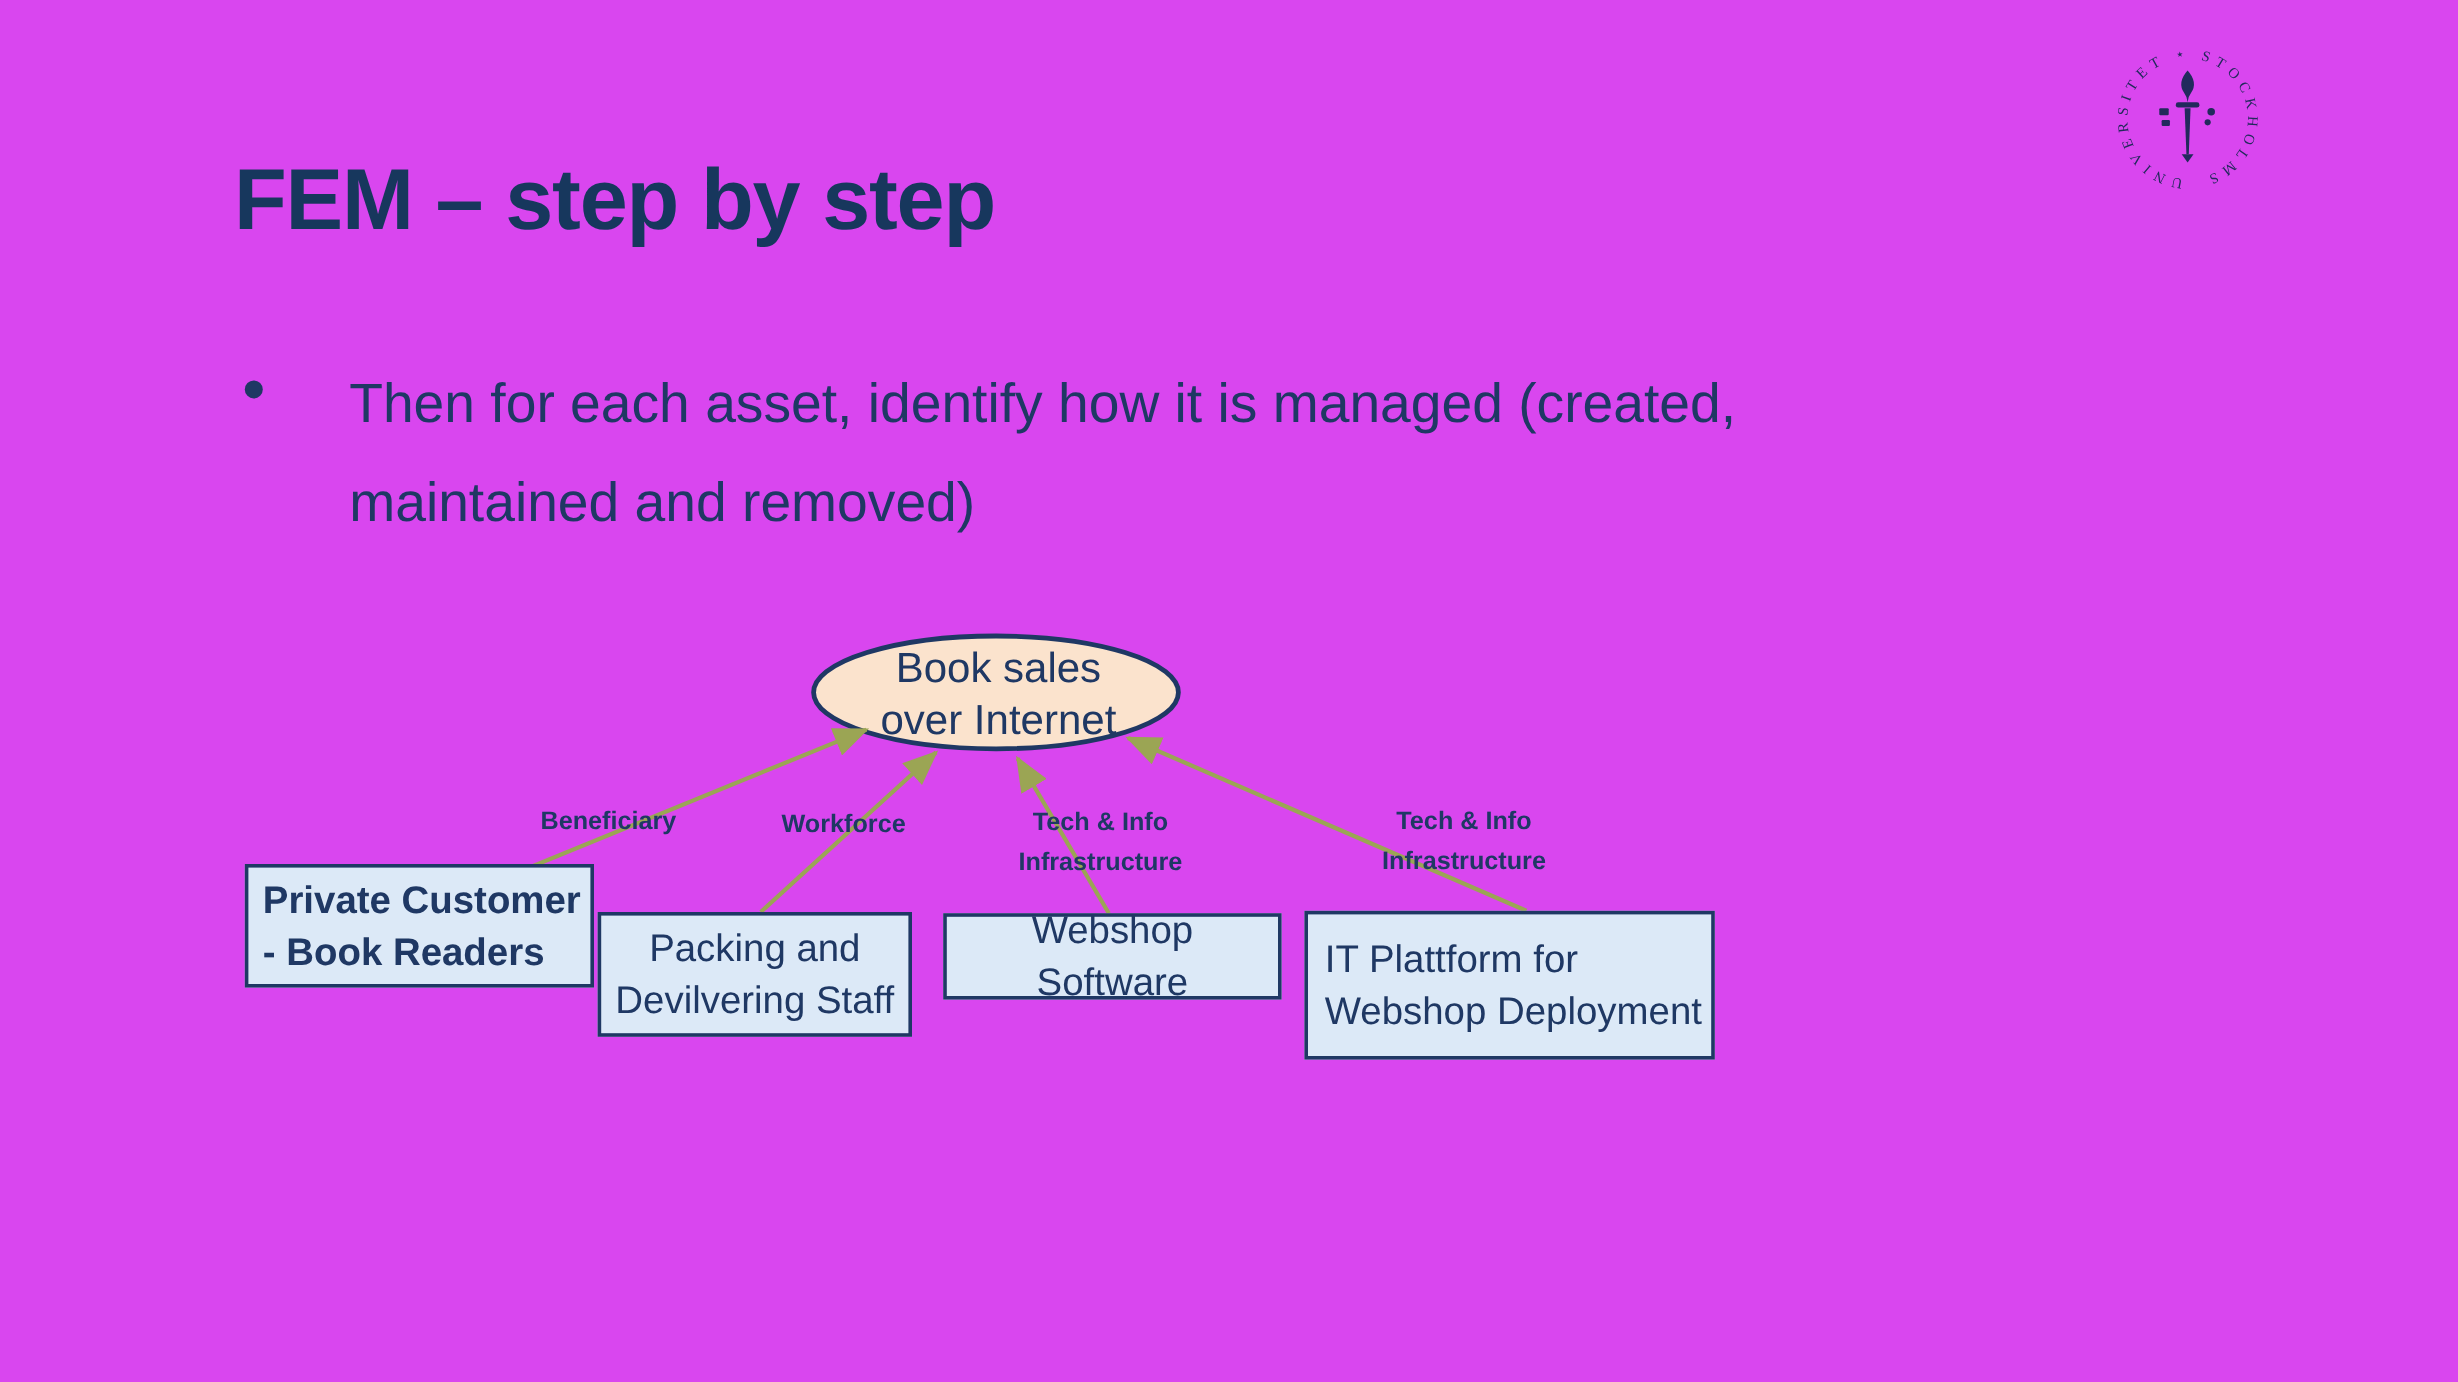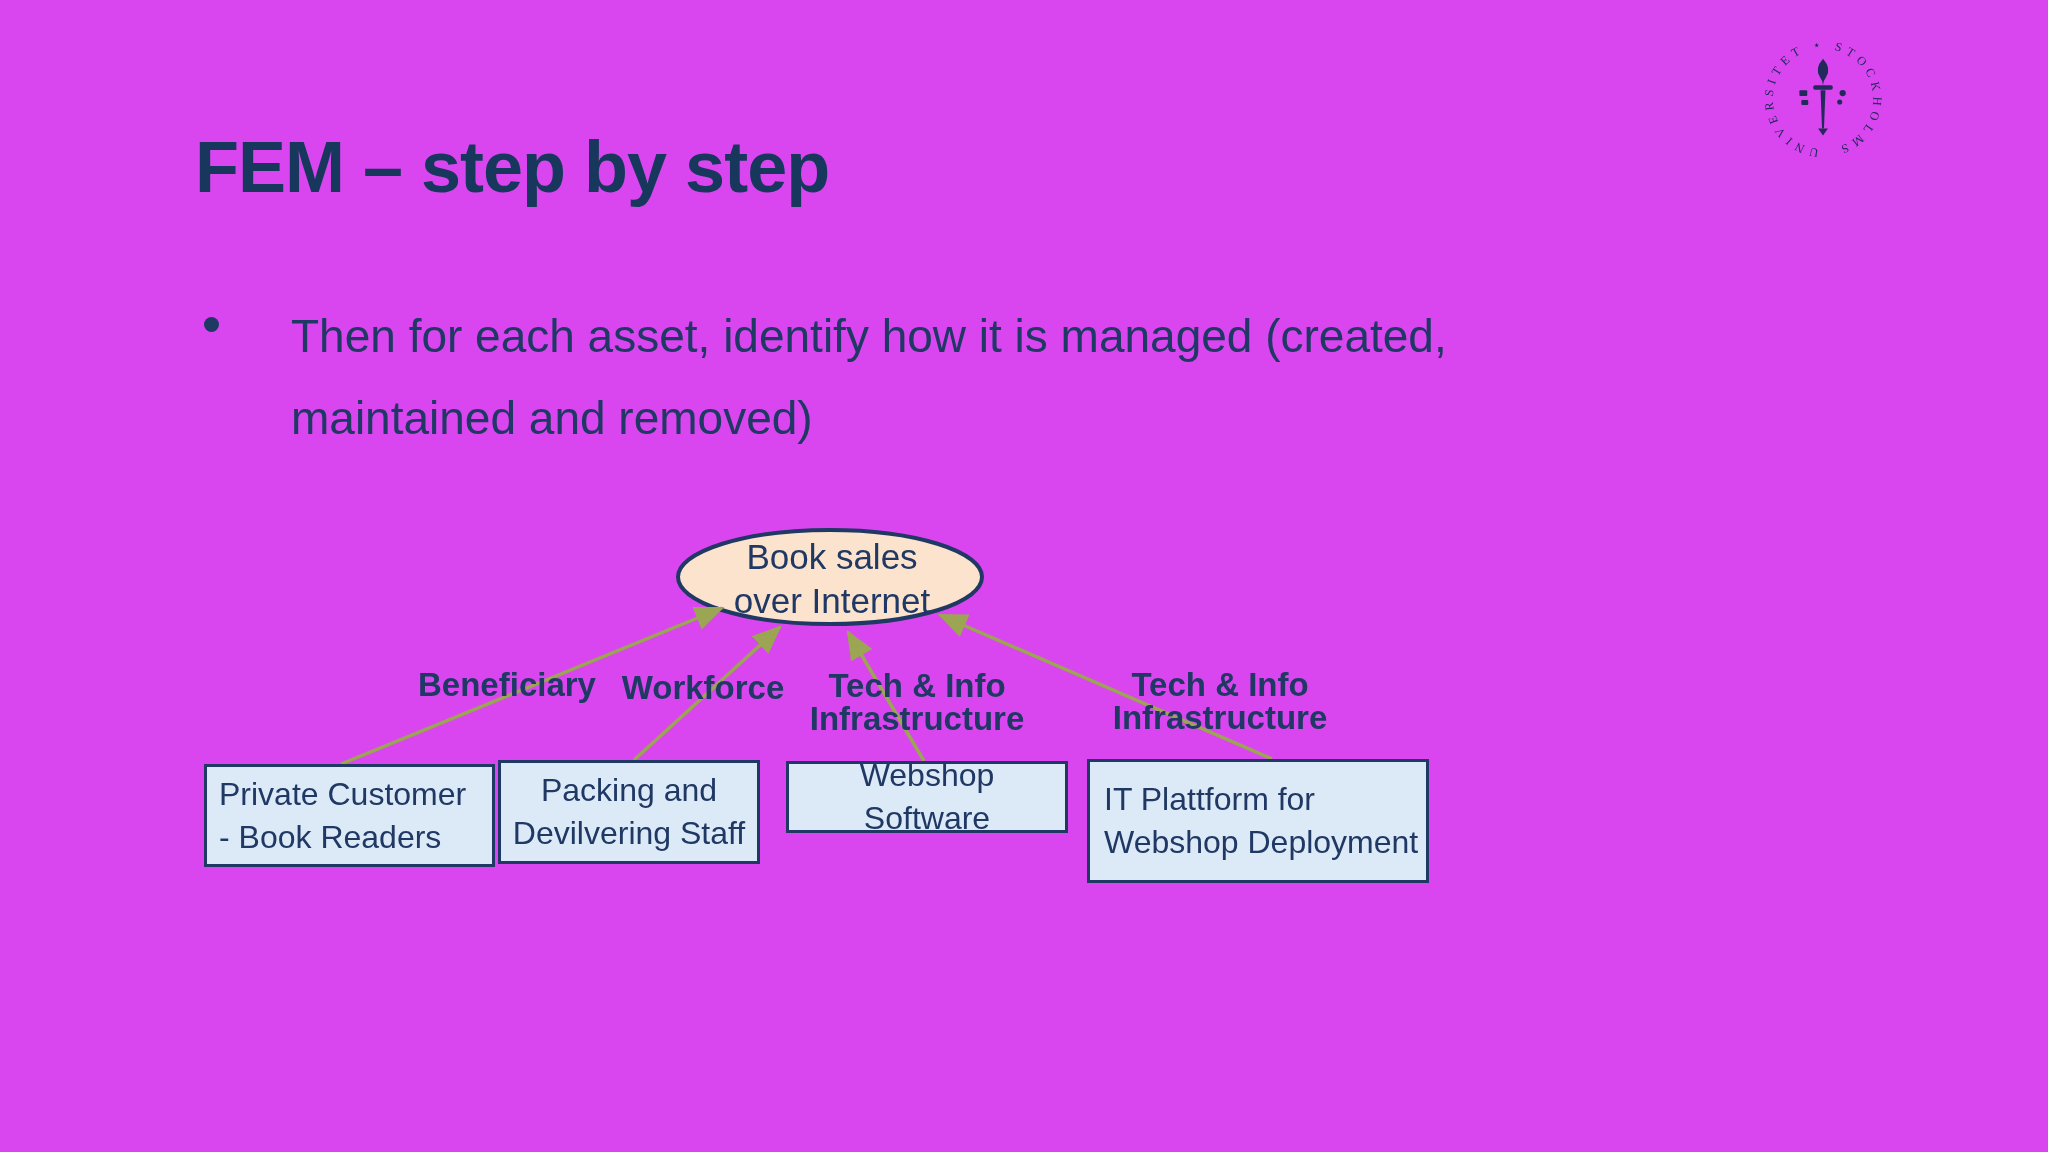--- a/index.html
+++ b/index.html
@@ -63,36 +63,36 @@
 
   .central-label{
     position:absolute;left:832px;top:579px;
     transform:translate(-50%,-50%);
     font-size:35px;line-height:44px;text-align:center;
     color:var(--navy);white-space:pre;
   }
 
   .edge-label{
     position:absolute;transform:translate(-50%,-50%);
-    font-size:33px;line-height:33px;font-weight:bold;
+    font-size:21px;line-height:33px;font-weight:bold;
     text-align:center;color:var(--navy);white-space:pre;
   }
   .el1{left:507px;top:684px;}
   .el2{left:703px;top:687px;}
   .el3{left:917px;top:702px;}
   .el4{left:1220px;top:701px;}
 
   .asset-box{
     position:absolute;box-sizing:border-box;
     background:var(--box-fill);border:3px solid var(--navy);
     display:flex;align-items:center;
     font-size:32px;line-height:43px;color:var(--navy);
     white-space:pre;
   }
-  .box1{left:204px;top:764px;width:291px;height:103px;padding-left:12px;}
+  .box1{left:204px;top:720px;width:291px;height:103px;padding-left:12px;font-weight:bold;}
   .box2{left:498px;top:760px;width:262px;height:104px;justify-content:center;text-align:center;}
   .box3{left:786px;top:761px;width:282px;height:72px;justify-content:center;text-align:center;}
   .box4{left:1087px;top:759px;width:342px;height:124px;padding-left:14px;}
 </style>
 </head>
 <body>
 
 <div class="slide">
 
   <h1 class="title">FEM – step by step</h1>

